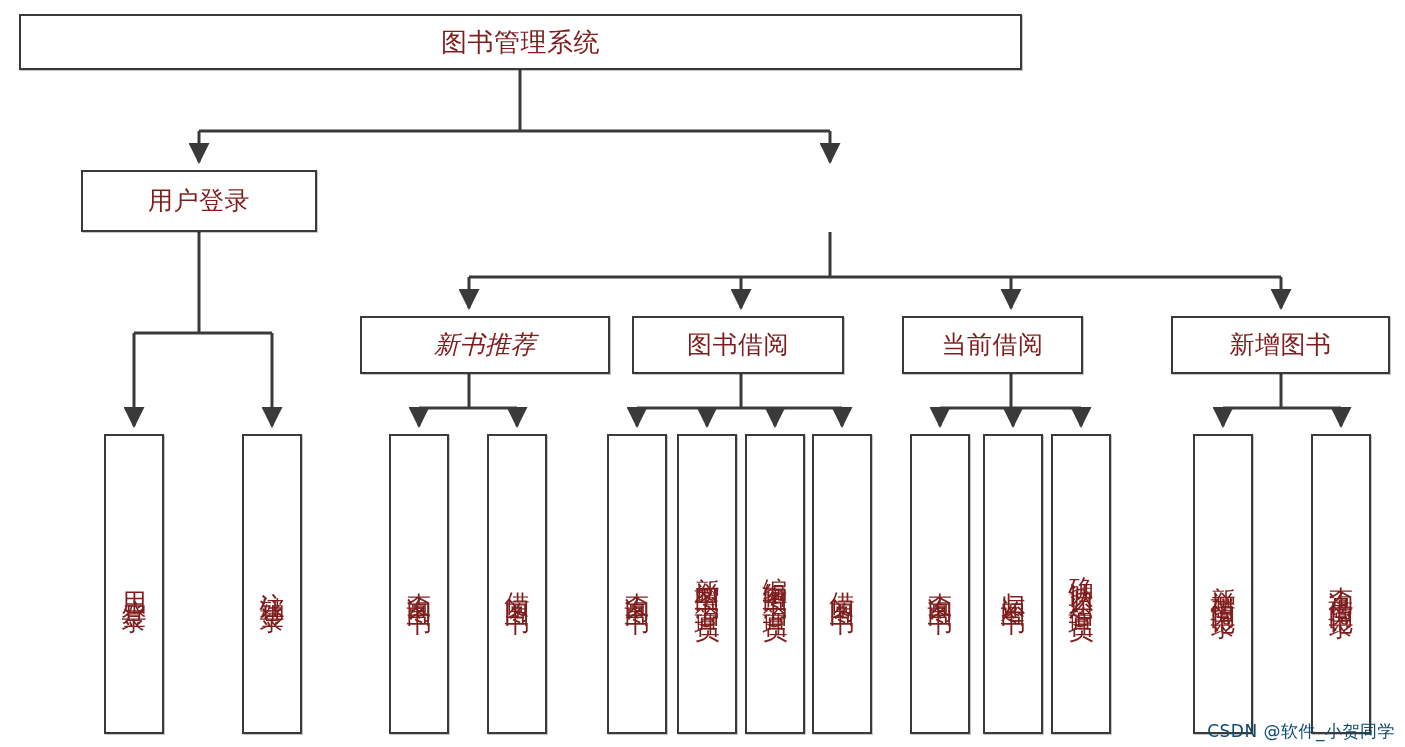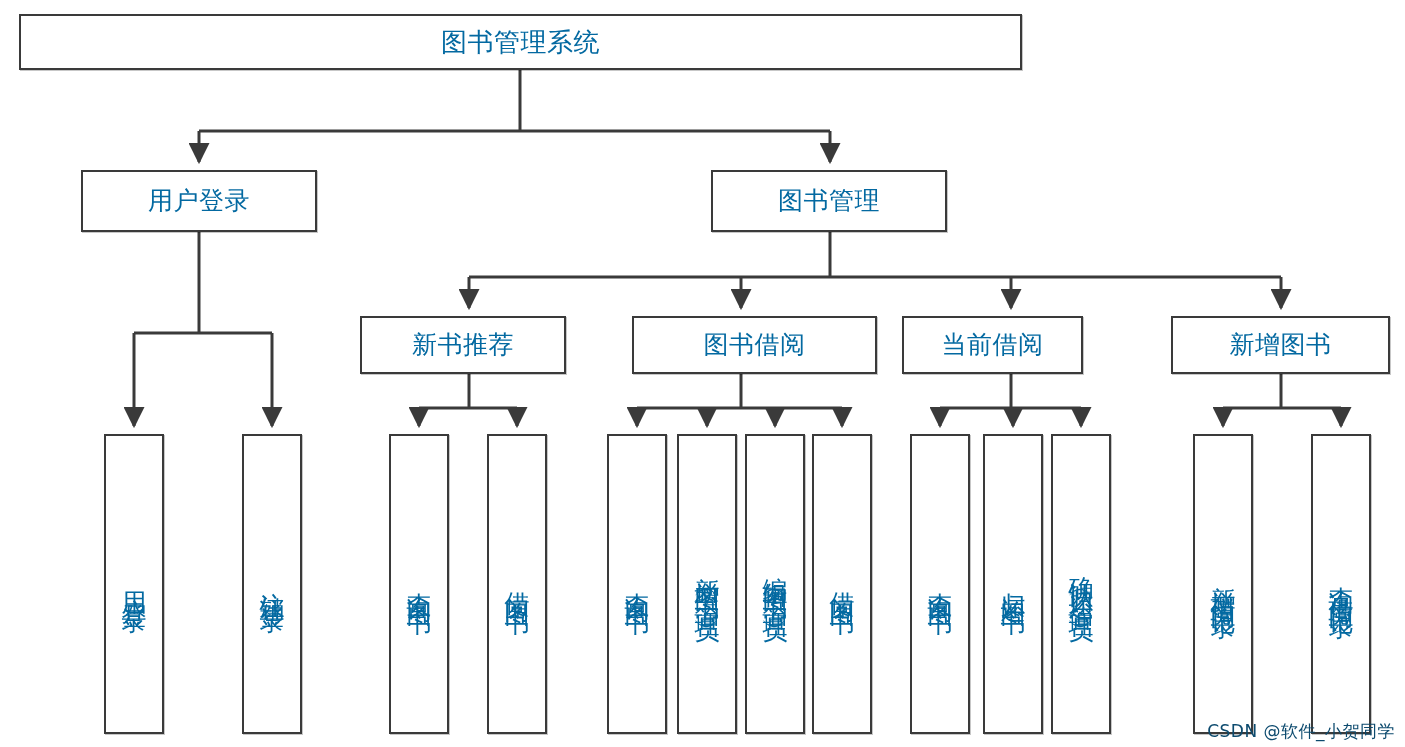--- a/index.html
+++ b/index.html
@@ -27,21 +27,21 @@
     pointer-events: none;
   }
   .node {
     position: absolute;
     box-sizing: border-box;
     border: 2.5px solid #3a3a3a;
     background: #ffffff;
     display: flex;
     align-items: center;
     justify-content: center;
-    color: #0369a1;
+    color: #7f1d1d;
     line-height: 1.18;
     box-shadow: 1px 1px 0 rgba(0,0,0,0.22);
   }
   .node .lbl {
     display: block;
     text-align: center;
     white-space: nowrap;
   }
   
   .node.horiz .lbl {
@@ -131,28 +131,25 @@
     </g>
   </svg>
 
   <div class="node root horiz" style="left:19px;top:14px;width:1003px;height:56px;">
     <span class="lbl">图书管理系统</span>
   </div>
 
   <div class="node horiz" style="left:81px;top:170px;width:236px;height:62px;">
     <span class="lbl">用户登录</span>
   </div>
-  <div class="node horiz" style="left:711px;top:170px;width:236px;height:62px;">
-    <span class="lbl">图书管理</span>
-  </div>
-
-  <div class="node horiz" style="left:360px;top:316px;width:206px;height:58px;">
+
+  <div class="node horiz" style="left:360px;top:316px;width:250px;height:58px;font-style:italic;">
     <span class="lbl">新书推荐</span>
   </div>
-  <div class="node horiz" style="left:632px;top:316px;width:245px;height:58px;">
+  <div class="node horiz" style="left:632px;top:316px;width:212px;height:58px;">
     <span class="lbl">图书借阅</span>
   </div>
   <div class="node horiz" style="left:902px;top:316px;width:181px;height:58px;">
     <span class="lbl">当前借阅</span>
   </div>
   <div class="node horiz" style="left:1171px;top:316px;width:219px;height:58px;">
     <span class="lbl">新增图书</span>
   </div>
 
   <div class="node vert" style="left:104px;top:434px;width:60px;height:300px;">

